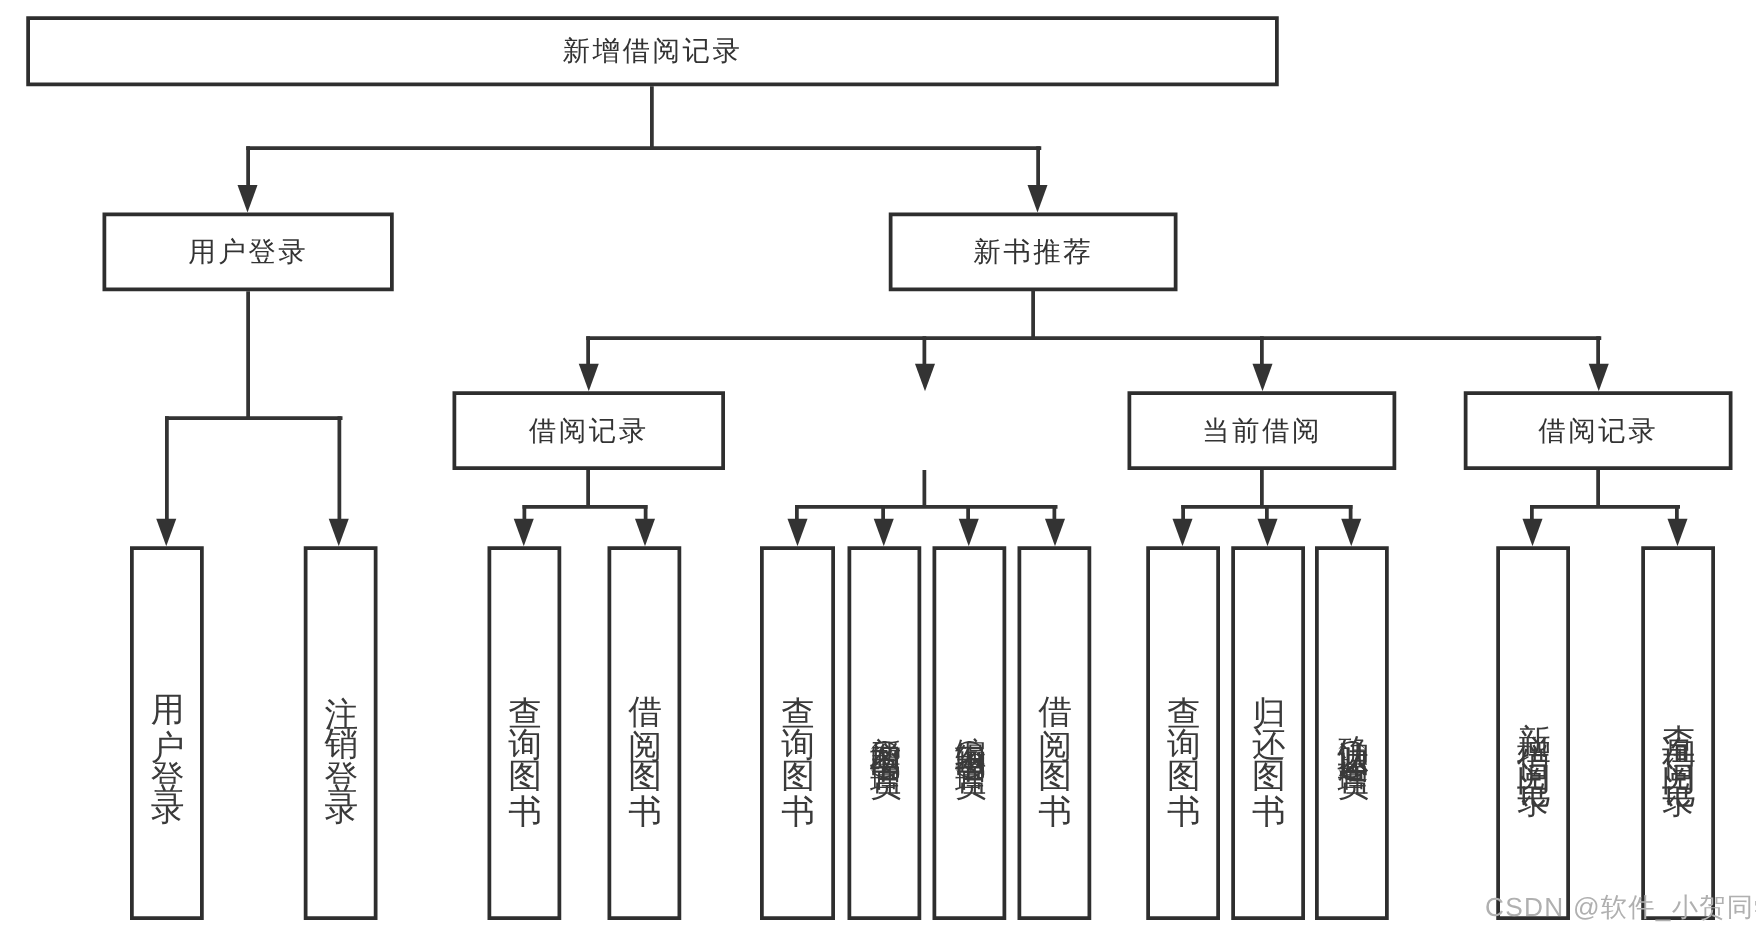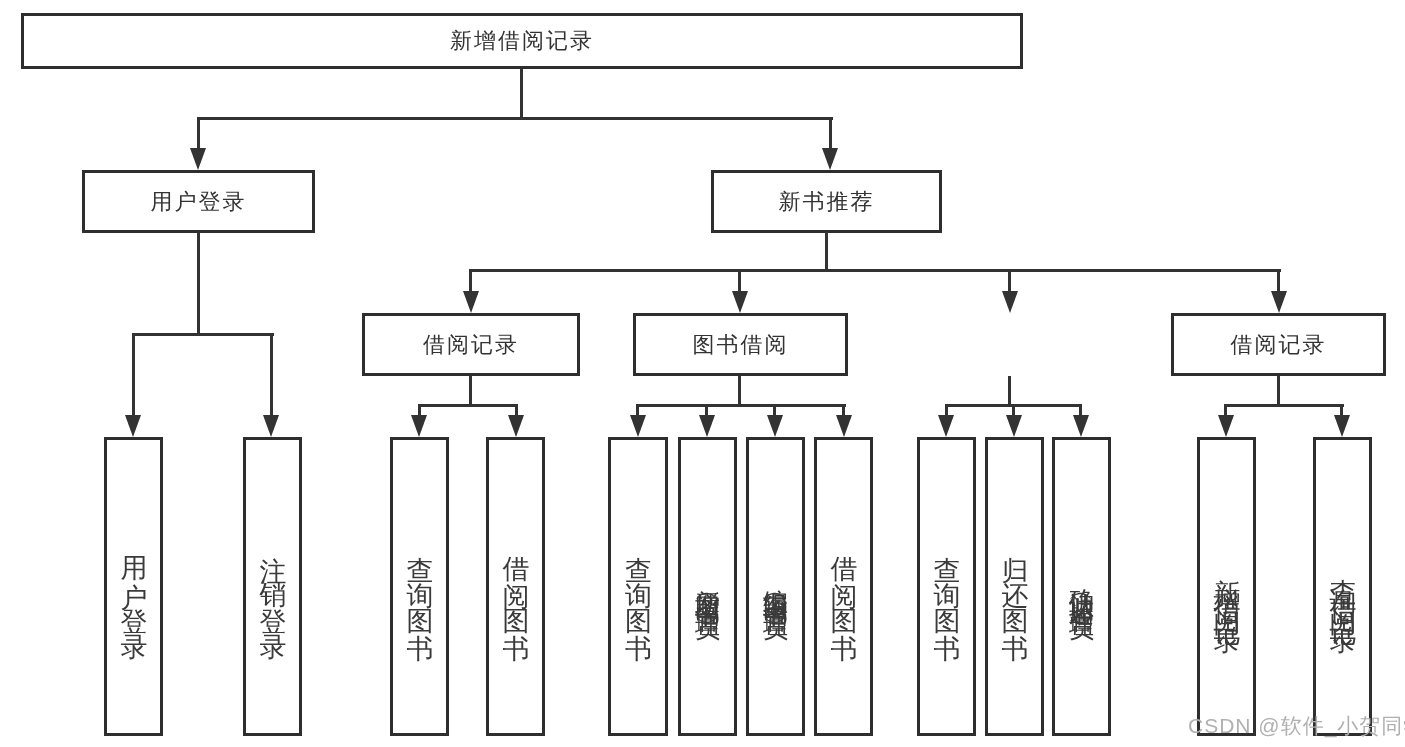--- a/index.html
+++ b/index.html
@@ -74,24 +74,24 @@
   </div>
 
   <div class="node hnode" style="left:711px;top:170px;width:231px;height:63px">
     <span>新书推荐</span>
   </div>
 
   <div class="node hnode" style="left:362px;top:313px;width:218px;height:63px">
     <span>借阅记录</span>
   </div>
 
-  <div class="node hnode" style="left:633px;top:313px;width:215px;height:63px">
-    <span>图书借阅</span>
-  </div>
-
+
+  <div class="node hnode" style="left:902px;top:313px;width:215px;height:63px">
+    <span>当前借阅</span>
+  </div>
 
   <div class="node hnode" style="left:1171px;top:313px;width:215px;height:63px">
     <span>借阅记录</span>
   </div>
 
   <div class="node leaf sp4" style="left:104px;top:437px">
     <span>用户登录</span>
   </div>
   <div class="node leaf sp4" style="left:243px;top:437px">
     <span>注销登录</span>

